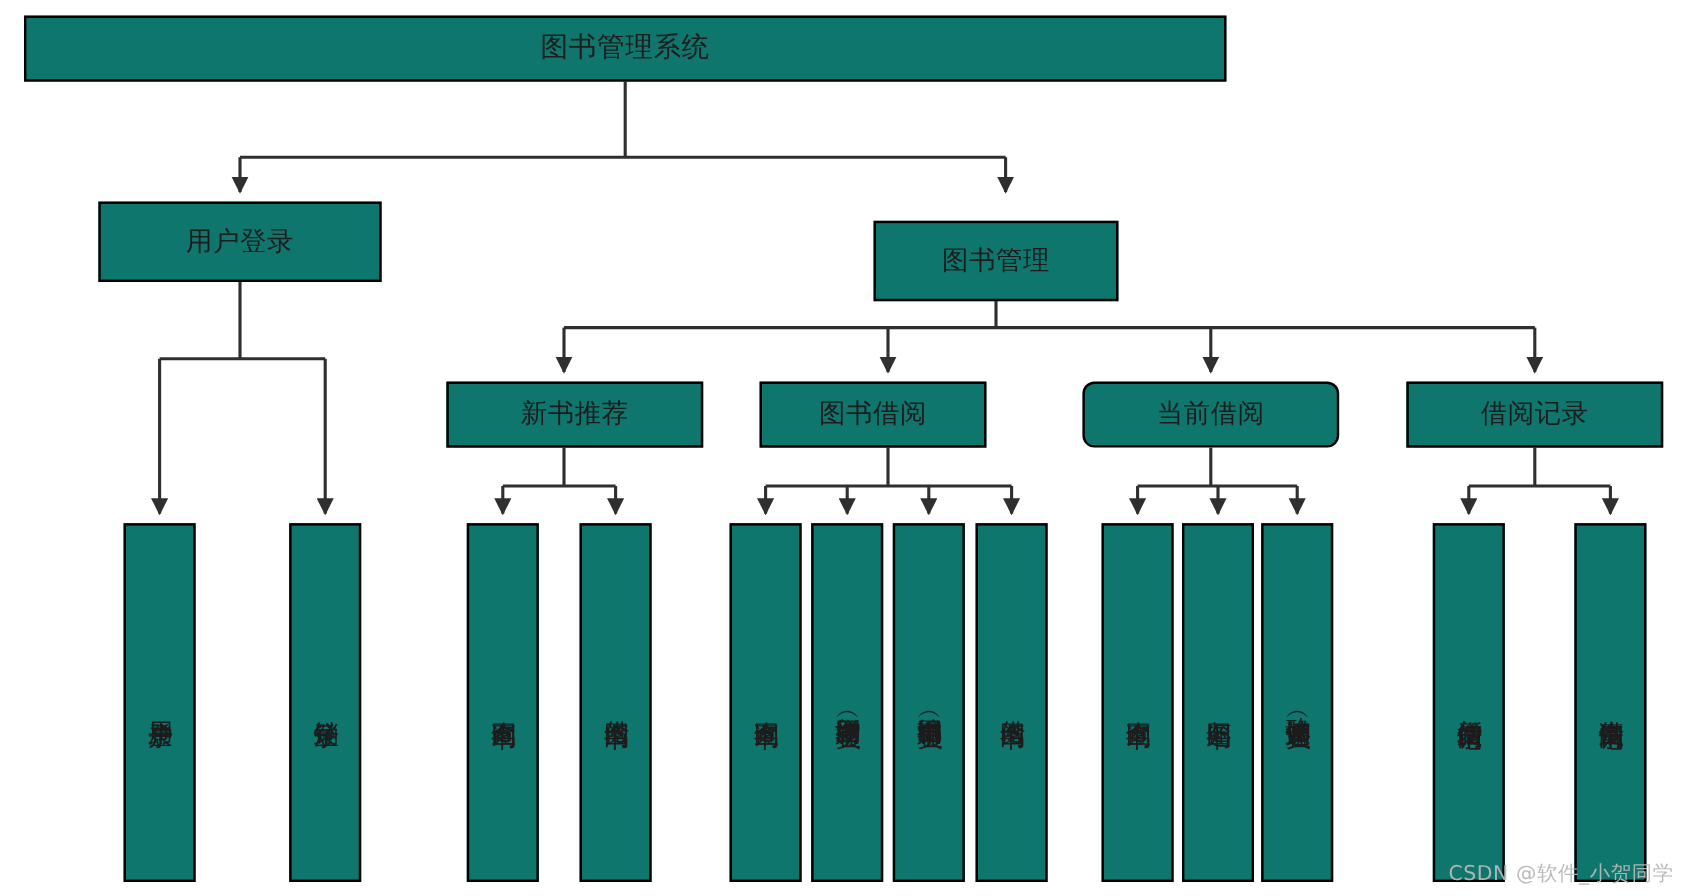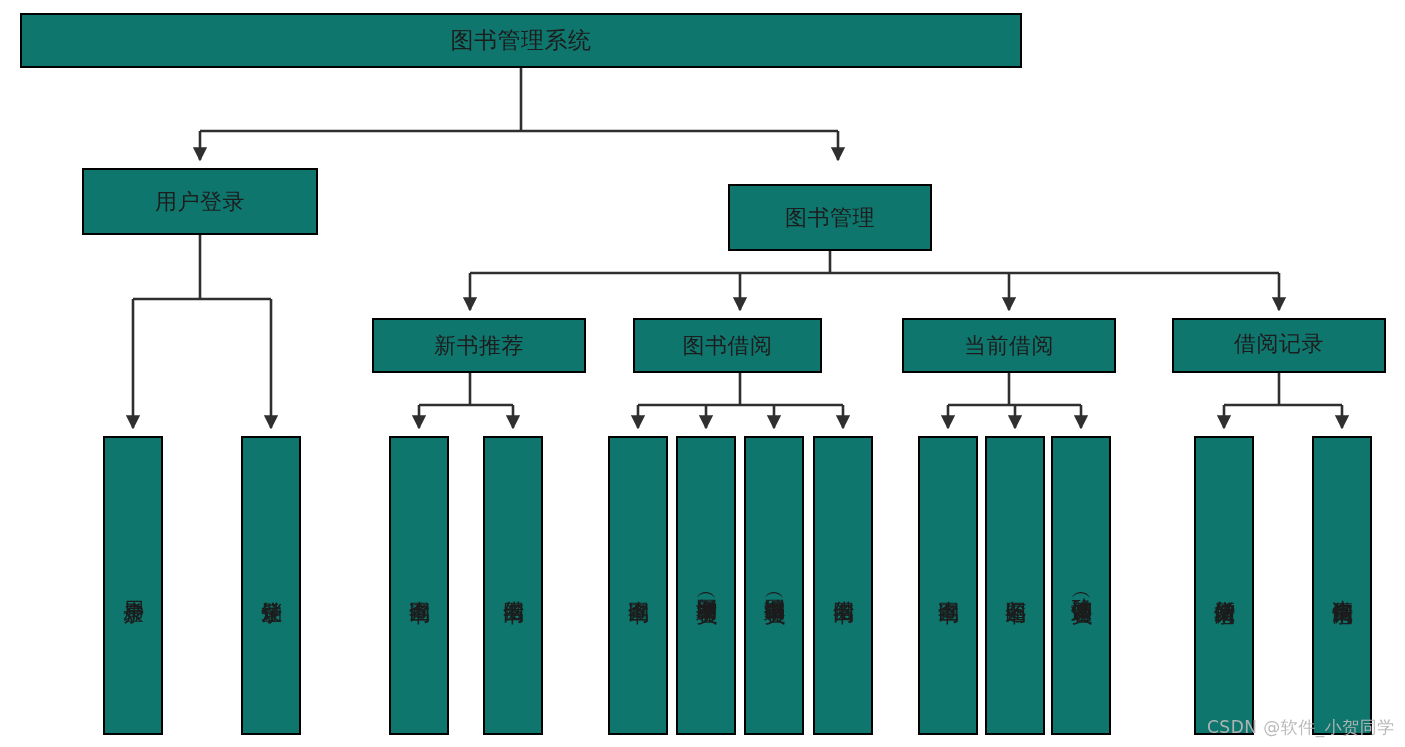--- a/index.html
+++ b/index.html
@@ -130,24 +130,24 @@
   <div class="node lvl1" style="left:712px; top:184px; width:204px; height:67px;margin-left:16px;">
     <span class="lbl">图书管理</span>
   </div>
 
   <div class="node lvl2" style="left:372px; top:318px; width:214px; height:55px;">
     <span class="lbl">新书推荐</span>
   </div>
   <div class="node lvl2" style="left:633px; top:318px; width:189px; height:55px;">
     <span class="lbl">图书借阅</span>
   </div>
-  <div class="node lvl2" style="left:902px; top:318px; width:214px; height:55px;">
+  <div class="node lvl2" style="left:902px; top:318px; width:214px; height:55px;border-radius:10px;">
     <span class="lbl">当前借阅</span>
   </div>
-  <div class="node lvl2" style="left:1172px; top:318px; width:214px; height:55px;font-family:Liberation Mono, monospace;">
+  <div class="node lvl2" style="left:1172px; top:318px; width:214px; height:55px;">
     <span class="lbl">借阅记录</span>
   </div>
 
   <div class="node leaf" style="left:103px; top:436px; width:60px; height:299px;">
     <span class="lbl">用户登录</span>
   </div>
   <div class="node leaf" style="left:241px; top:436px; width:60px; height:299px;">
     <span class="lbl">注销登录</span>
   </div>
 

